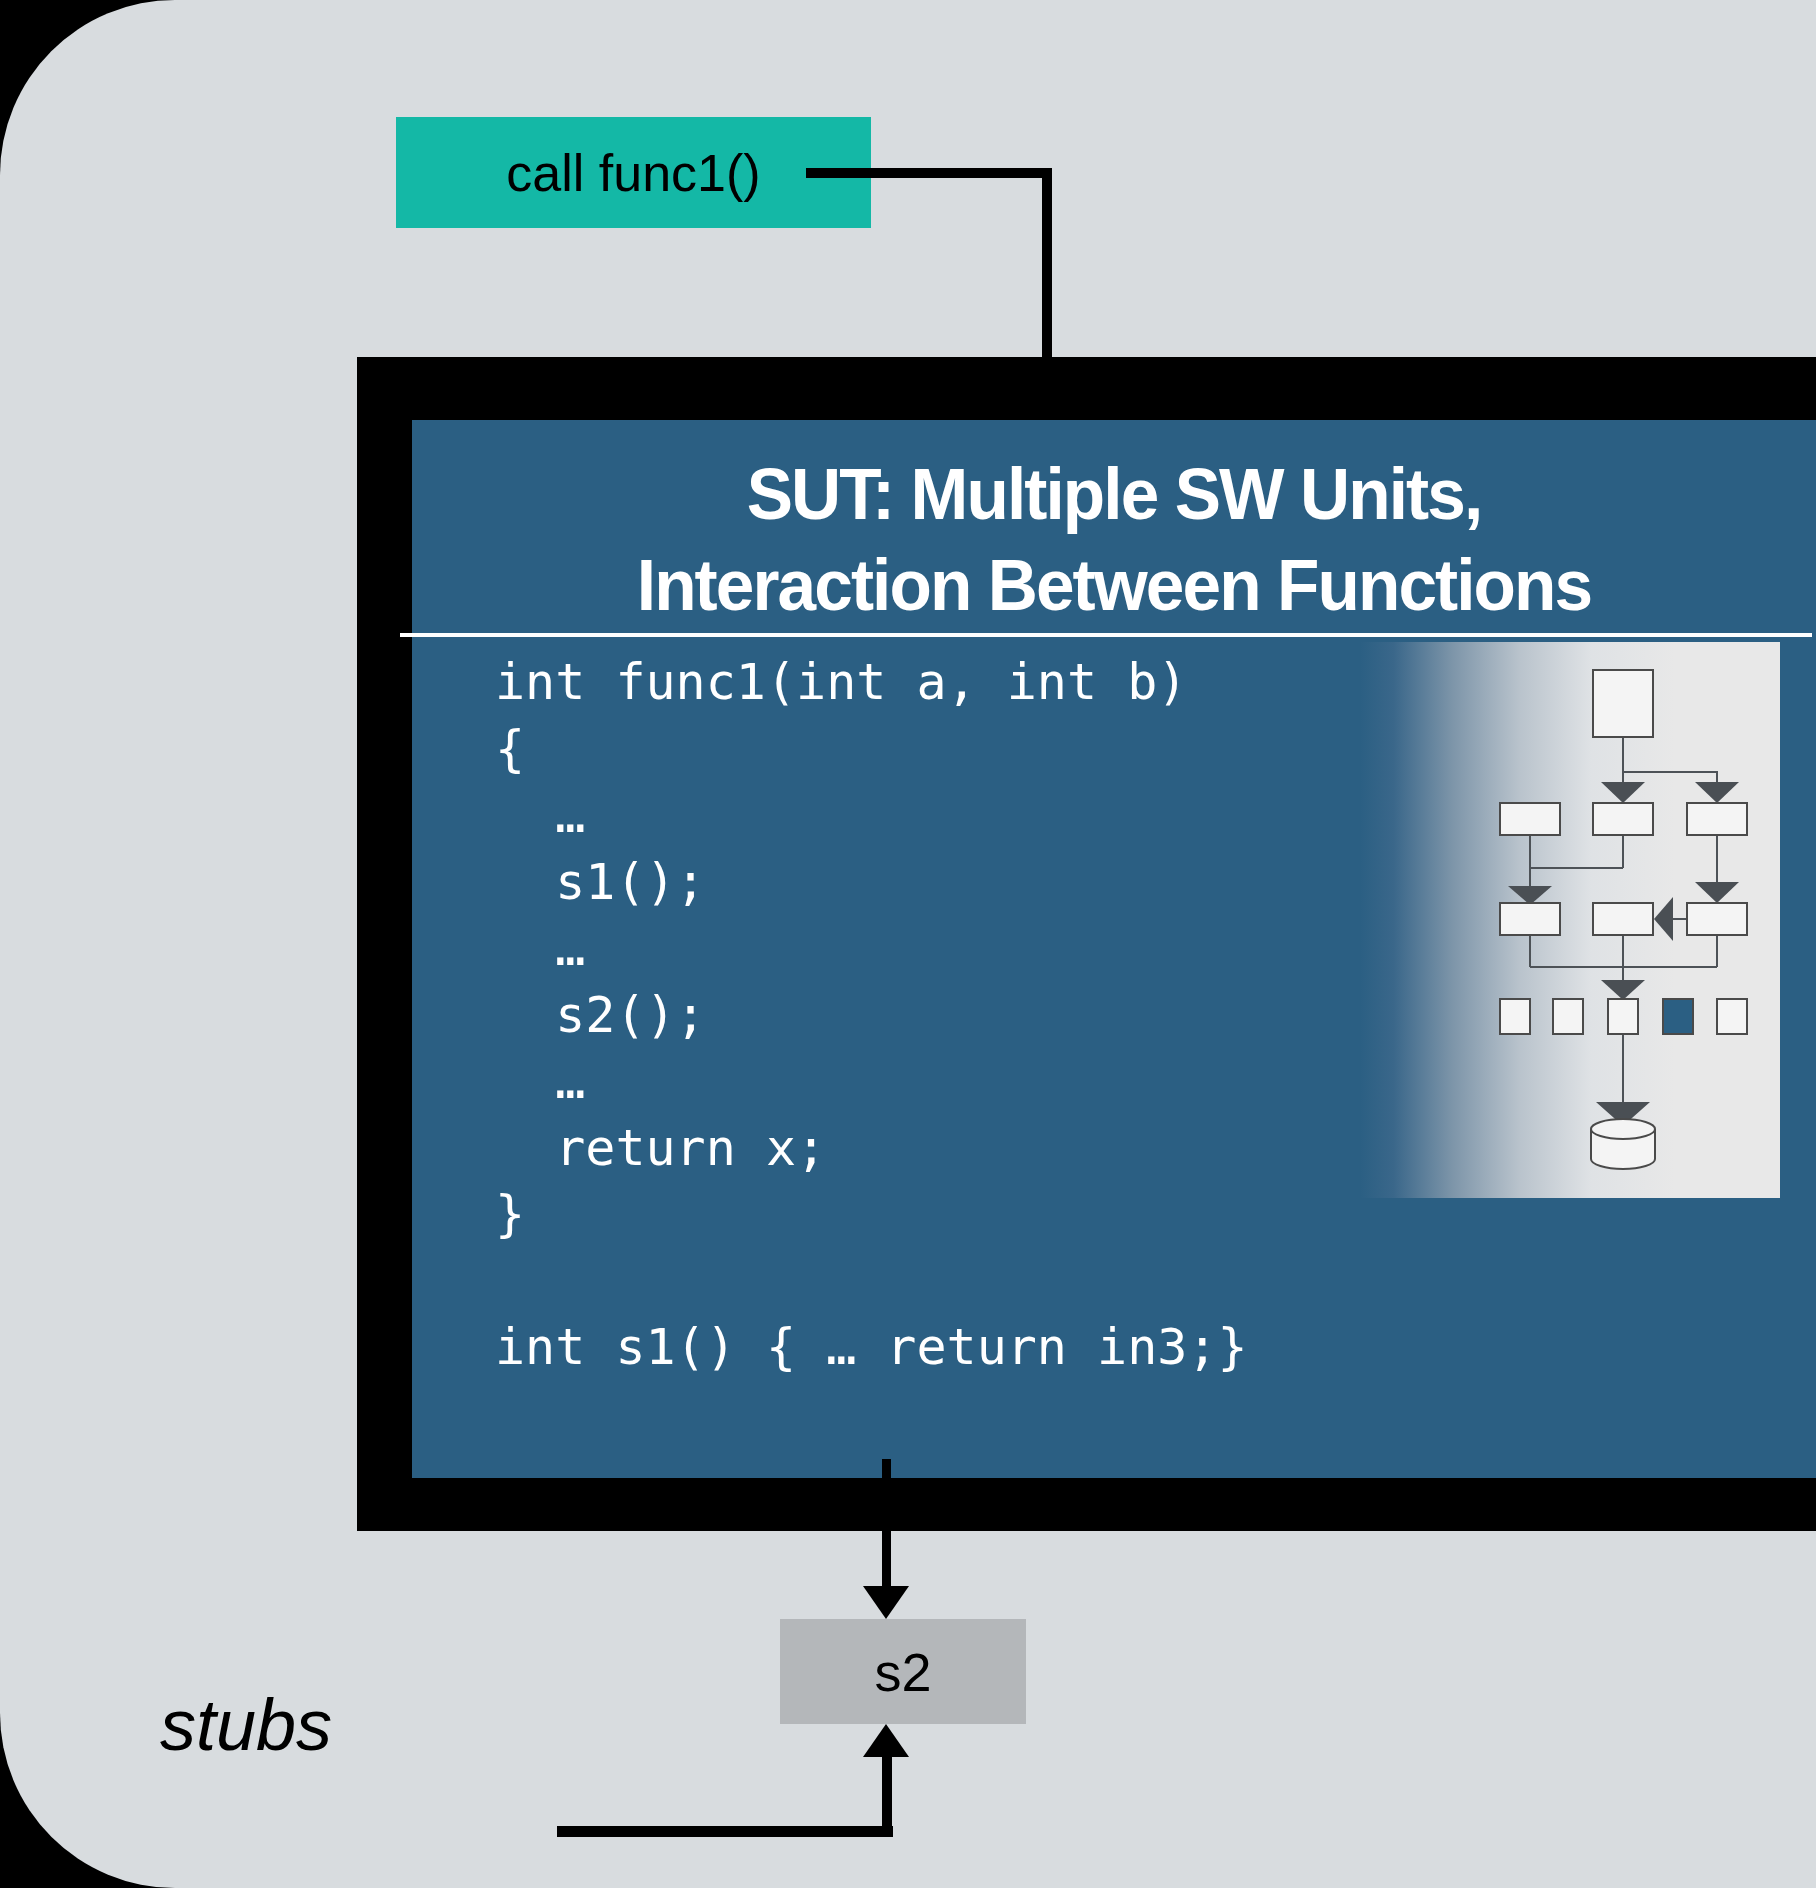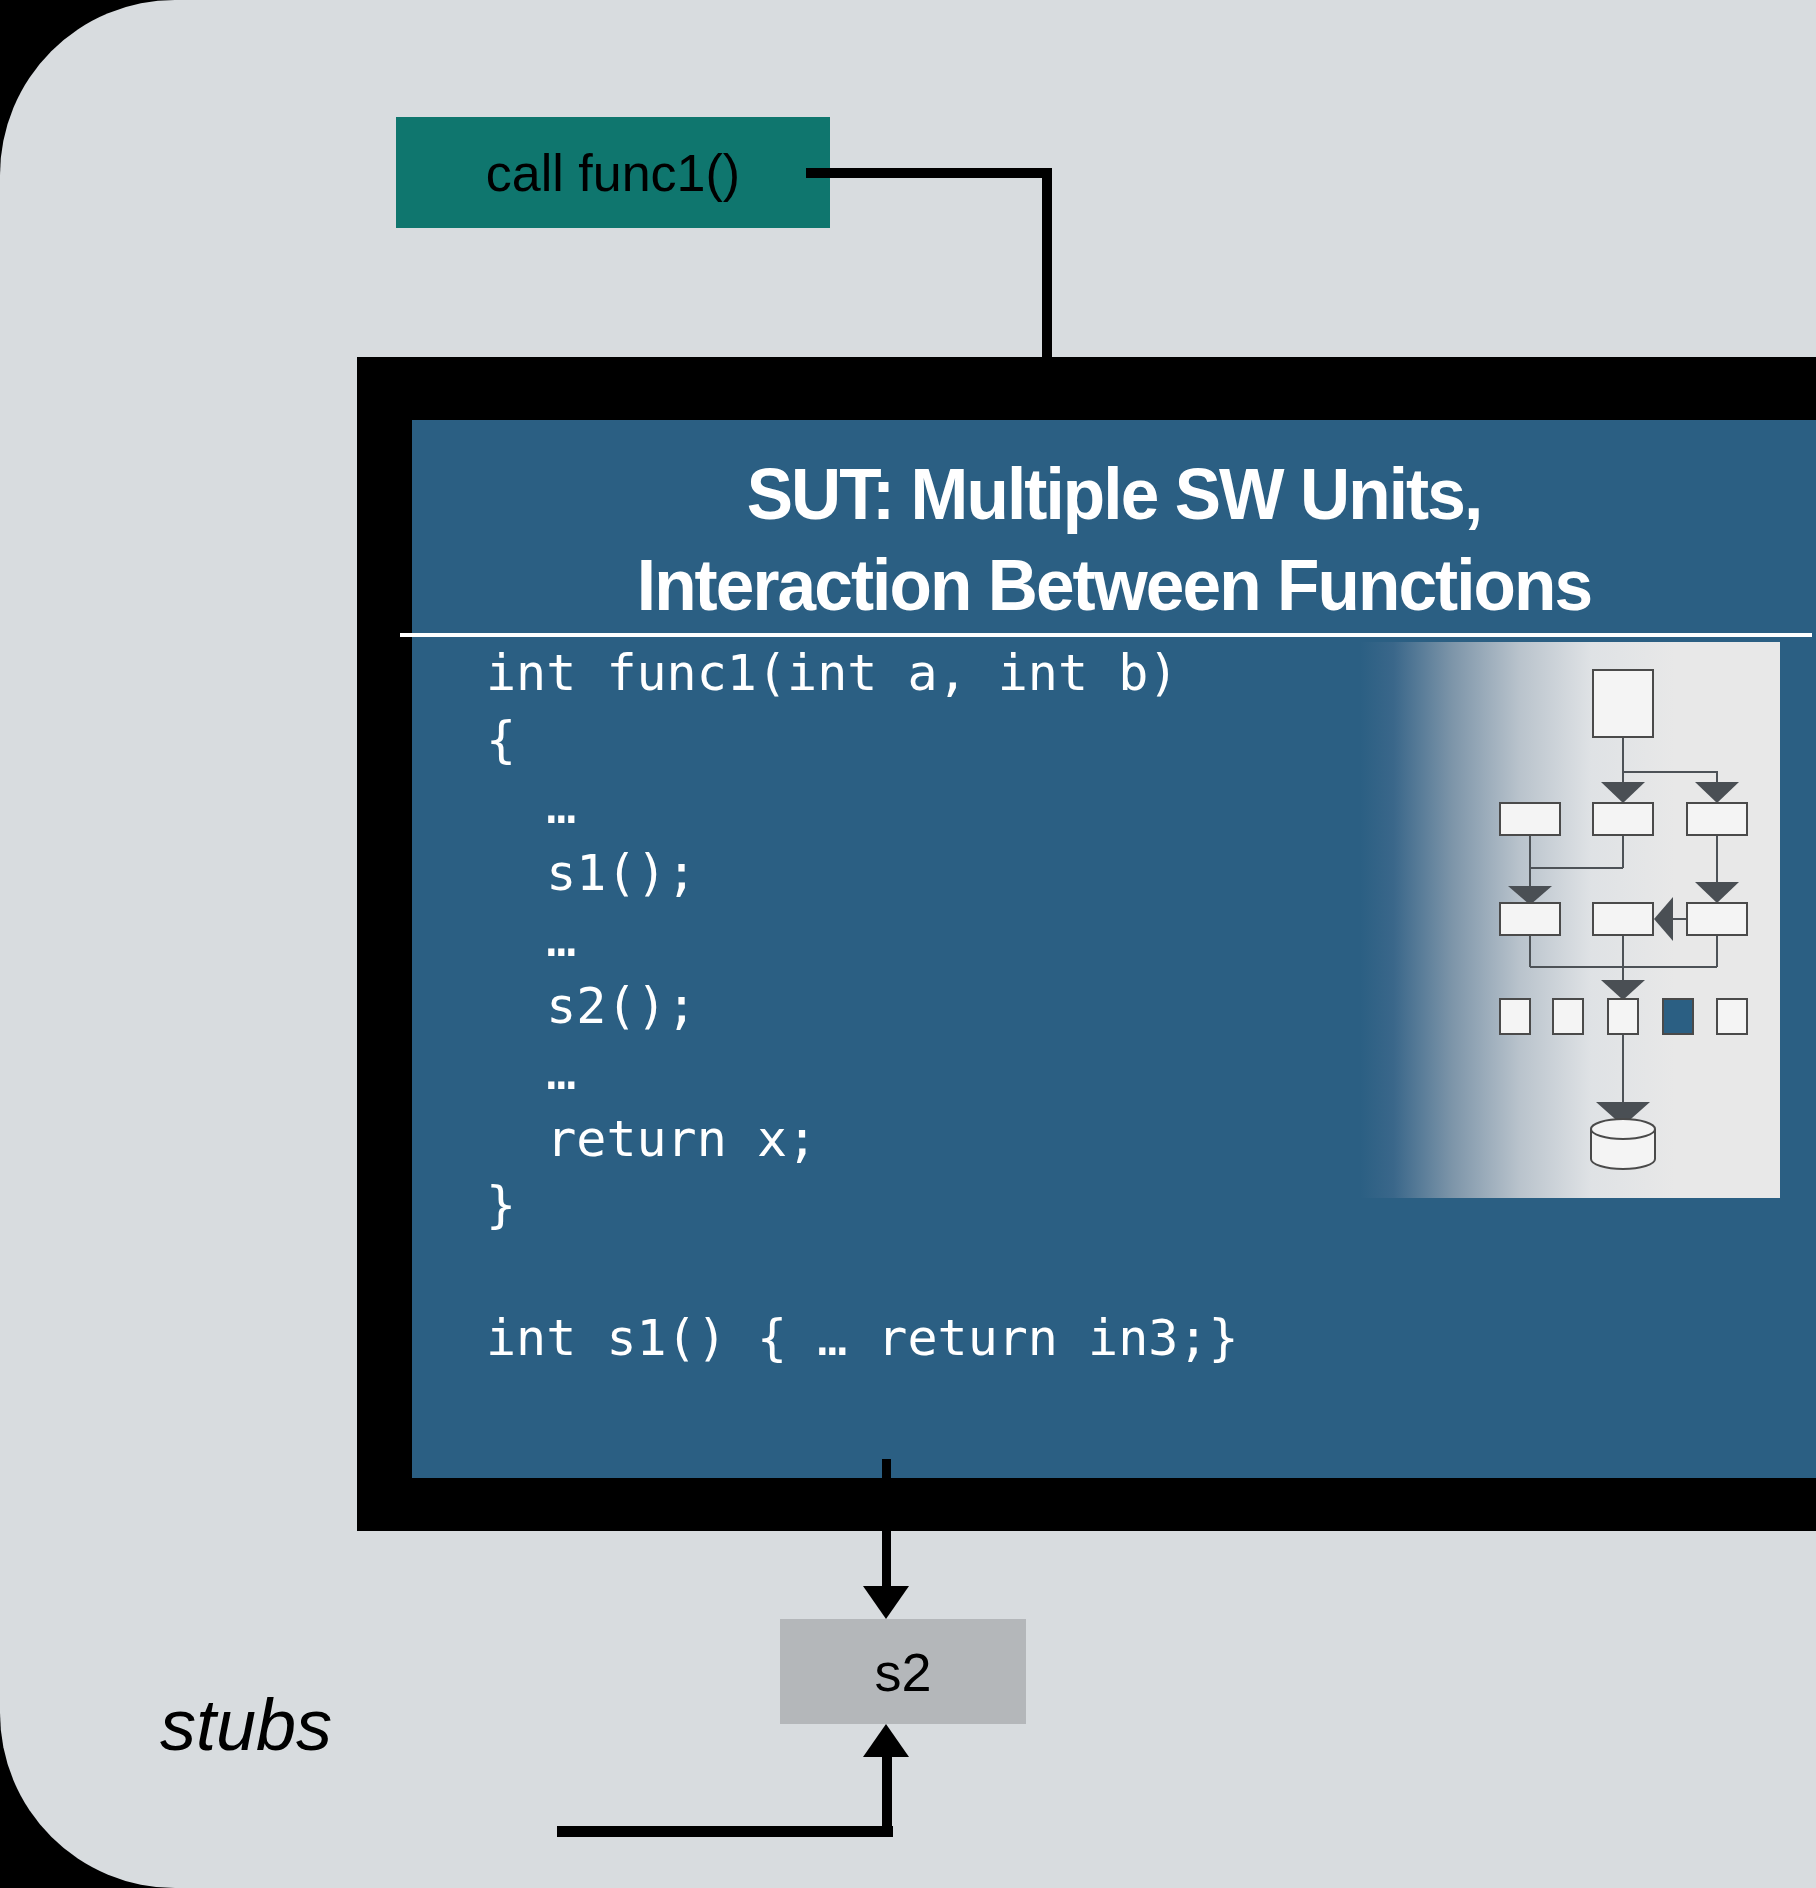--- a/index.html
+++ b/index.html
@@ -5,39 +5,39 @@
   html,body{margin:0;padding:0;background:#000;}
   body{width:1816px;height:1888px;position:relative;overflow:hidden;
        font-family:"Liberation Sans",sans-serif;}
   .abs{position:absolute;}
 
   
   .canvas{left:0;top:0;width:1816px;height:1888px;background:#d8dcdf;
           border-radius:175px 0 0 175px;}
 
   
-  .caller-box{left:396px;top:117px;width:434px;height:111px;background:#0f766e;
+  .caller-box{left:396px;top:117px;width:475px;height:111px;background:#14b8a6;
               display:flex;align-items:center;justify-content:center;
               font-size:52px;color:#000;}
 
   
   .conn-top-h{left:806px;top:168px;width:246px;height:10px;background:#000;}
   .conn-top-v{left:1042px;top:168px;width:10px;height:190px;background:#000;}
 
   
   .sut-frame{left:357px;top:357px;right:0;height:1174px;background:#000;}
   .sut-panel{left:412px;top:420px;right:0;height:1058px;background:#2b5f83;}
 
   .sut-title{left:412px;top:448px;right:0;text-align:center;color:#fff;
              font-weight:bold;font-size:73px;line-height:91px;letter-spacing:-2px;
              transform:scaleX(0.95);transform-origin:50% 0;}
 
   .separator{left:400px;top:633px;width:1412px;height:4px;background:#fff;}
 
-  .code{left:486px;top:640px;margin:0;color:#fff;
+  .code{left:486px;top:640px;margin:9px;color:#fff;
         font-family:"DejaVu Sans Mono",monospace;font-size:50px;line-height:66.5px;
         white-space:pre;}
 
   
   .flow{left:1360px;top:642px;width:420px;height:556px;
         background:linear-gradient(90deg,#2b5f83 0%,#3a678a 8%,#7d95a9 22%,
                    #b9c3cc 38%,#dfe2e5 55%,#e8e8e8 75%,#e8e8e8 100%);}
 
   
   .tick-on-panel{left:882px;top:1459px;width:9px;height:19px;background:#000;}

